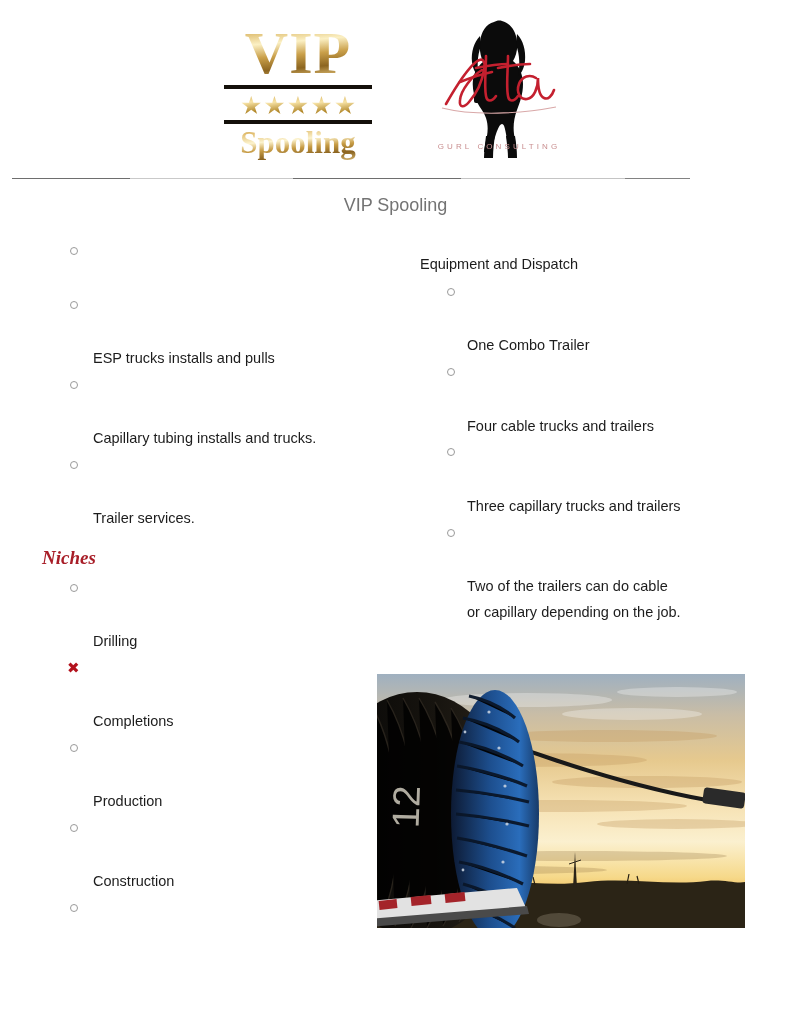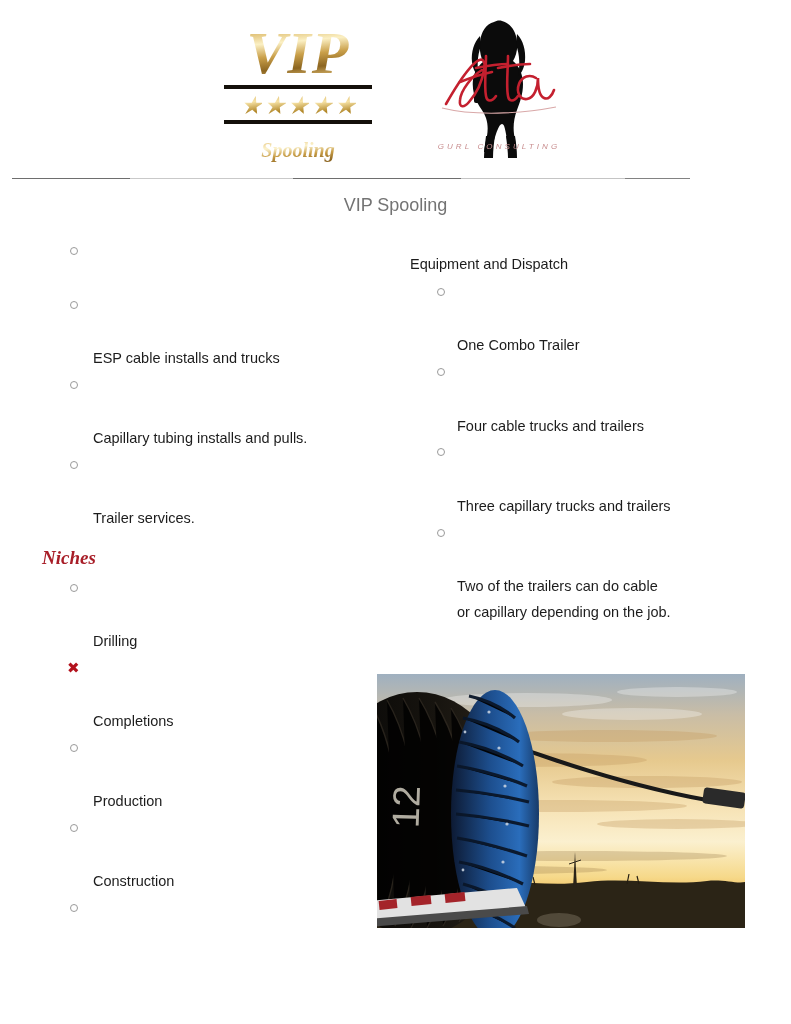--- a/index.html
+++ b/index.html
@@ -15,21 +15,20 @@
     color: #1a1a1a;
     overflow: hidden;
   }
 
   
   .header-logos {
     position: absolute;
     left: 0; top: 0;
     width: 791px;
     height: 172px;
-    font-style: italic;
   }
 
   .vip-logo {
     position: absolute;
     left: 222px;
     top: 22px;
     width: 152px;
     height: 142px;
     text-align: center;
   }
@@ -64,30 +63,30 @@
     line-height: 26px;
     background: linear-gradient(170deg,#c89d3f 0%, #f7e3a6 40%, #b08526 75%, #e6cb83 100%);
     -webkit-background-clip: text;
     background-clip: text;
     color: transparent;
     -webkit-text-fill-color: transparent;
   }
   .vip-spooling {
     font-family: "Liberation Serif", serif;
     font-weight: bold;
-    font-size: 20px;
+    font-size: 31px;
     line-height: 34px;
     letter-spacing: 0px;
     background: linear-gradient(175deg,#7a5718 0%, #e0bb6b 20%, #fcf3ce 42%, #c79c45 60%, #8a6320 78%, #dfc079 100%);
     -webkit-background-clip: text;
     background-clip: text;
     color: transparent;
     -webkit-text-fill-color: transparent;
     display: block;
-    margin-top: 9px;
+    margin-top: 2px;
   }
 
   .atta-logo {
     position: absolute;
     left: 424px;
     top: 12px;
     width: 150px;
     height: 152px;
   }
   .atta-logo svg { display: block; }
@@ -133,21 +132,21 @@
 
   
   .col-left {
     position: absolute;
     left: 44px;
     top: 238px;
     width: 330px;
   }
   .col-right {
     position: absolute;
-    left: 410px;
+    left: 420px;
     top: 254px;
     width: 330px;
   }
 
   .section-head {
     font-size: 14.5px;
     line-height: 20px;
     color: #1c1c1c;
     margin: 0 0 5px 0;
   }
@@ -285,25 +284,25 @@
 <div class="doc-title">VIP Spooling</div>
 
 <div class="col-left">
 
   <ul class="o-list">
     <li>
       <span class="marker"><span class="circ"></span></span>
     </li>
     <li>
       <span class="marker"><span class="circ"></span></span>
-      <span>ESP cable installs and trucks</span>
-    </li>
-    <li>
-      <span class="marker"><span class="circ"></span></span>
-      <span>Capillary tubing installs and pulls.</span>
+      <span>ESP trucks installs and pulls</span>
+    </li>
+    <li>
+      <span class="marker"><span class="circ"></span></span>
+      <span>Capillary tubing installs and trucks.</span>
     </li>
     <li>
       <span class="marker"><span class="circ"></span></span>
       <span>Trailer services.</span>
     </li>
   </ul>
 
   <div class="section-head niches">Niches</div>
   <ul class="o-list">
     <li>

